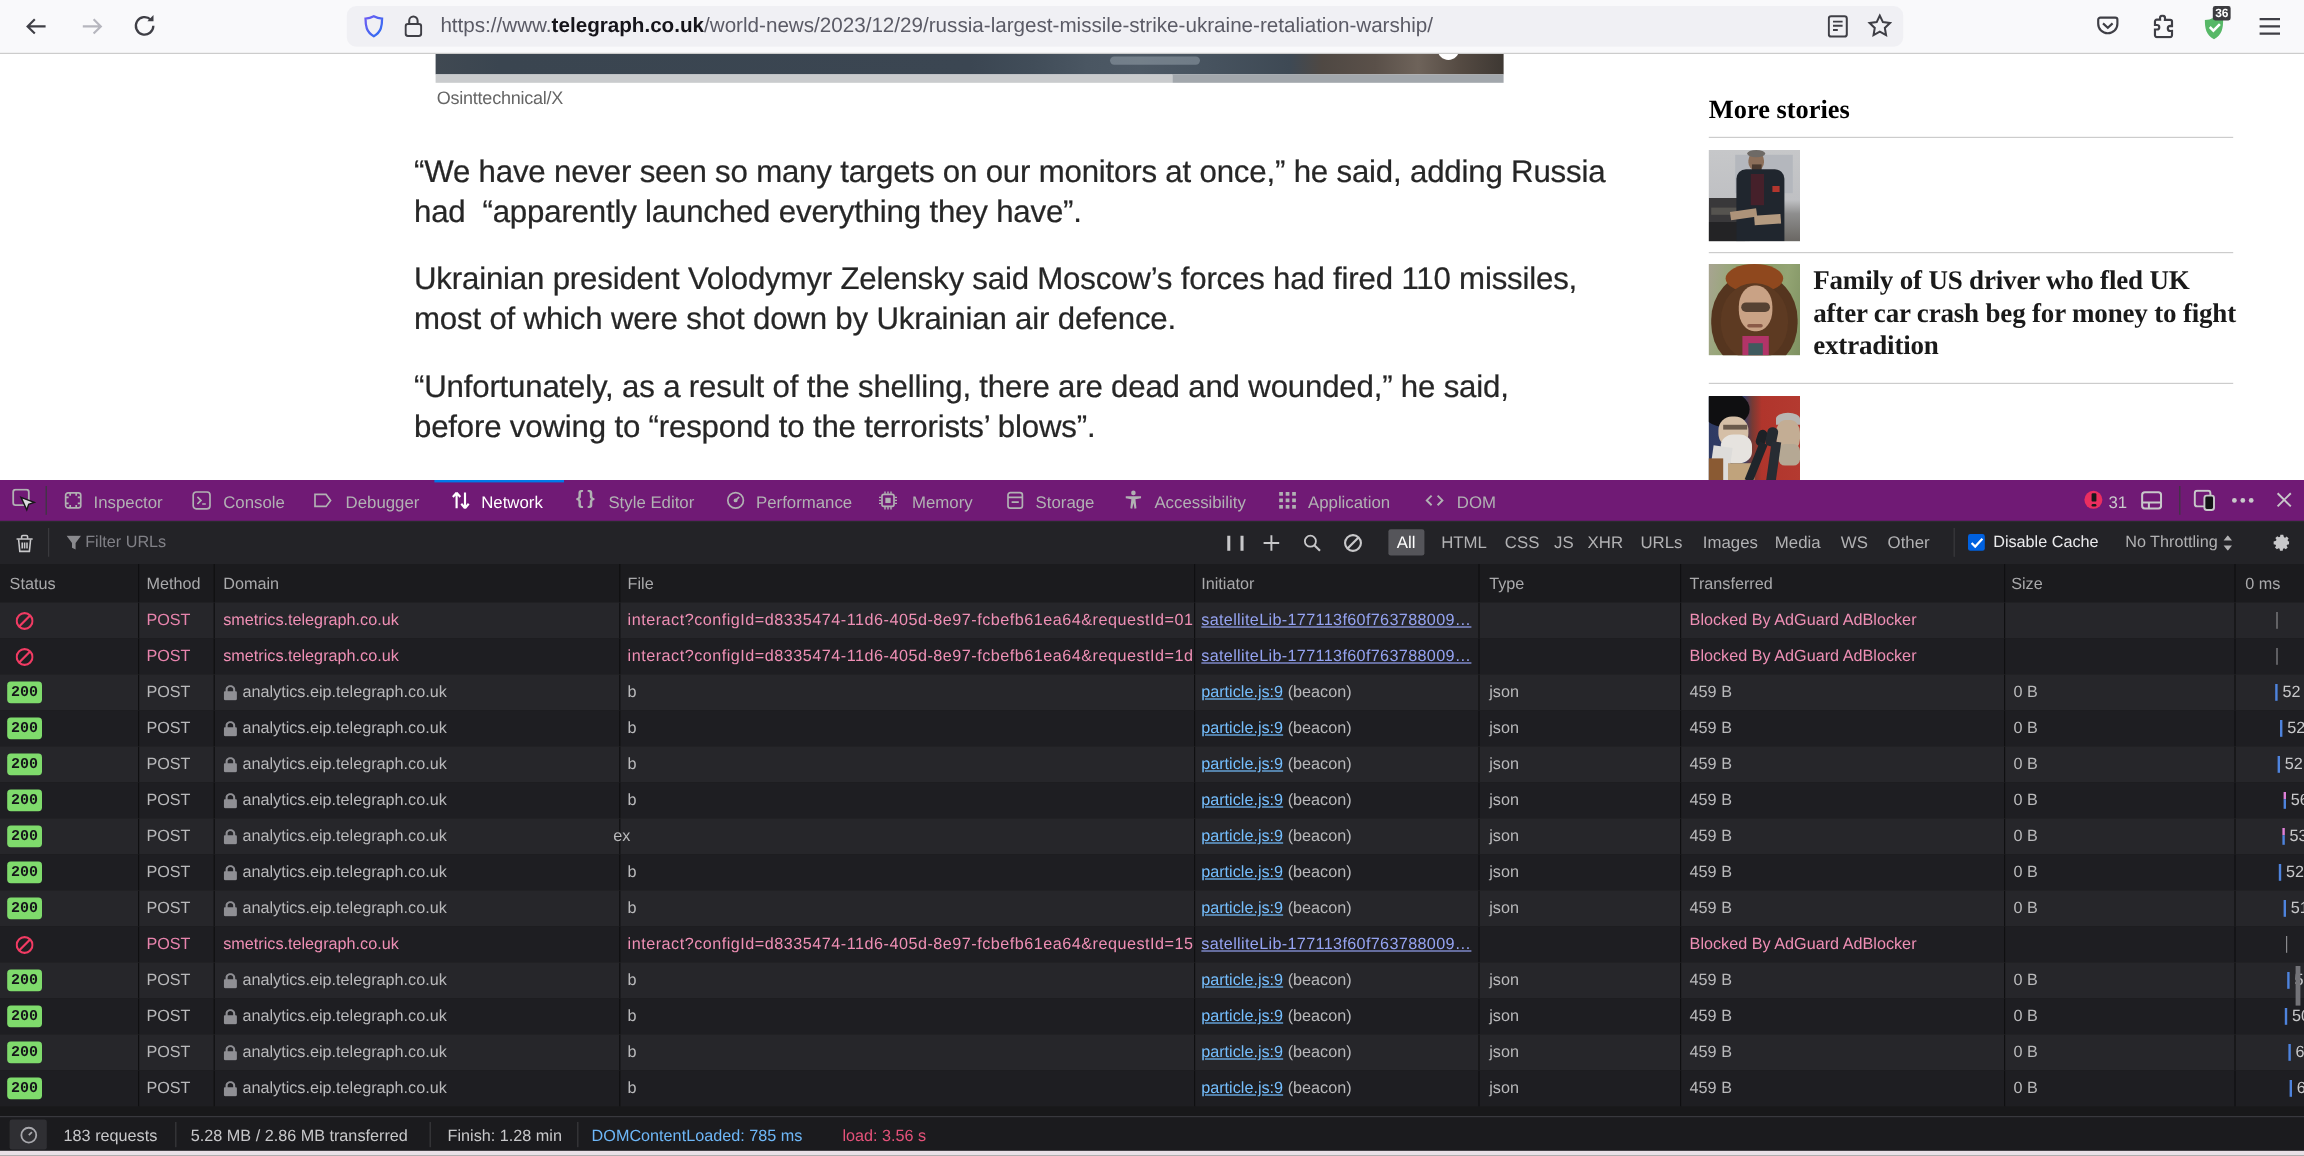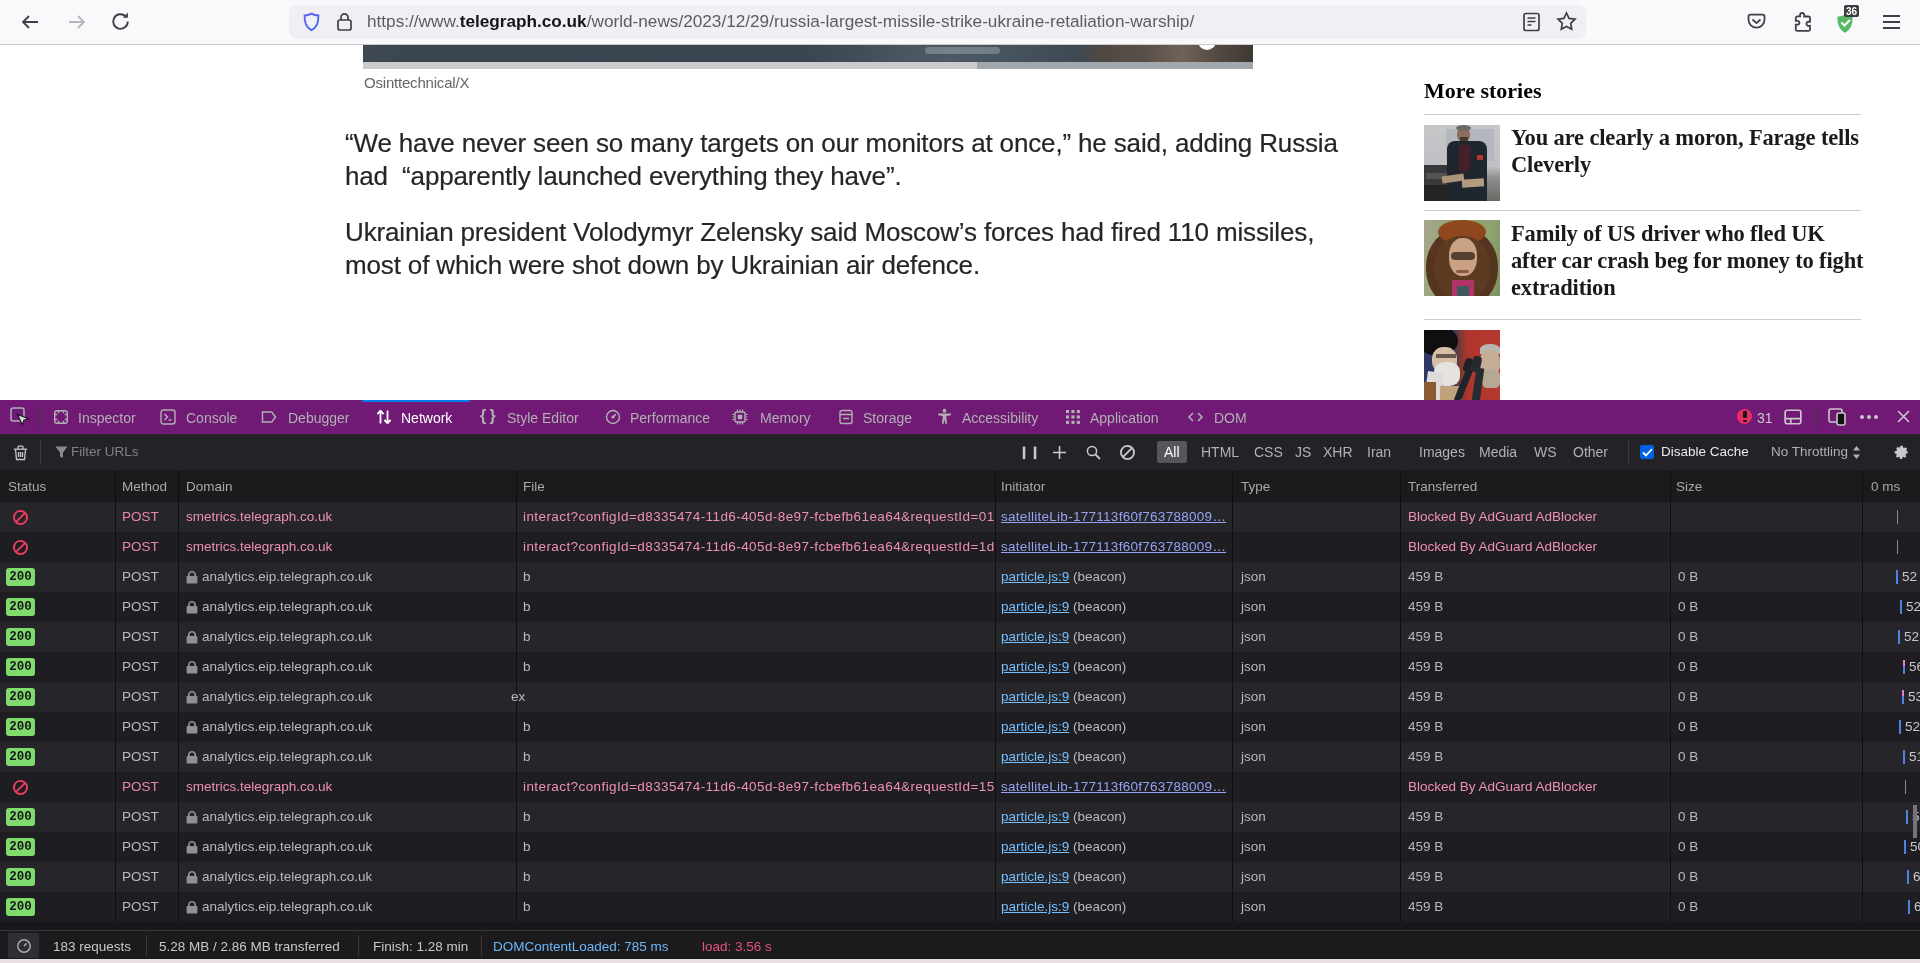--- a/index.html
+++ b/index.html
@@ -50,38 +50,38 @@
     <div id="imgstrip">
       <div class="abs" style="left:363px;top:0;width:890px;height:17px;background:linear-gradient(90deg,#404952 0%,#3a4550 6%,#3b4652 50%,#414d59 56%,#4a5662 61%,#4d5965 66%,#46525e 73%,#3e4954 80%,#4f4843 83%,#5a5049 88%,#6e635a 92%,#544a42 96%,#3e3833 100%);"></div>
       <div class="abs" style="left:925px;top:2px;width:75px;height:7px;background:rgba(190,200,208,0.35);border-radius:4px;"></div>
         <div class="abs" style="left:1198px;top:-6px;width:18px;height:11px;border-radius:0 0 9px 9px;background:#fff;"></div>
       <div class="abs" style="left:363px;top:17px;width:614px;height:7px;background:#c9cbcd;"></div>
       <div class="abs" style="left:977px;top:17px;width:276px;height:7px;background:#a2a7ac;"></div>
     </div>
     <div id="caption">Osinttechnical/X</div>
     <div class="para" id="p1" style="top:81.7px;">“We have never seen so many targets on our monitors at once,” he said, adding Russia<br>had&nbsp; “apparently launched everything they have”.</div>
     <div class="para" id="p2" style="top:170.7px;">Ukrainian president Volodymyr Zelensky said Moscow’s forces had fired 110 missiles,<br>most of which were shot down by Ukrainian air defence.</div>
+    <div class="para" id="p3" style="top:260.7px;">“Unfortunately, as a result of the shelling, there are dead and wounded,” he said,<br>before vowing to “respond to the terrorists’ blows”.</div>
 
     <div class="head-serif" style="position:absolute;left:1424px;top:33px;font-size:22px;">More stories</div>
     <div class="srule" style="top:69px;"></div>
     <div class="thumb" id="thumb1" style="top:80px;background:linear-gradient(180deg,#c6c7c9 0%,#bfc0c3 55%,#8e8e8e 70%,#6a6763 100%);">
       <div class="abs" style="left:22px;top:4px;width:48px;height:32px;background:#b4b7bd;"></div>
       <div class="abs" style="left:0;top:40px;width:30px;height:36px;background:#39383a;"></div>
       <div class="abs" style="left:2px;top:48px;width:26px;height:6px;background:#55534f;"></div>
       <div class="abs" style="left:0;top:60px;width:34px;height:16px;background:#232325;"></div>
       <div class="abs" style="left:33px;top:2px;width:13px;height:15px;border-radius:45%;background:#8c6f5a;"></div>
       <div class="abs" style="left:32px;top:0px;width:15px;height:6px;border-radius:50%;background:#6e6a66;"></div>
       <div class="abs" style="left:36px;top:12px;width:8px;height:6px;background:#4a3a30;"></div>
       <div class="abs" style="left:23px;top:16px;width:40px;height:60px;border-radius:8px 8px 0 0;background:#20262e;"></div>
       <div class="abs" style="left:35px;top:20px;width:11px;height:26px;background:#45202a;"></div>
       <div class="abs" style="left:53px;top:30px;width:6px;height:5px;background:#b2362e;"></div>
       <div class="abs" style="left:18px;top:50px;width:22px;height:7px;background:#ad9379;transform:rotate(-8deg);"></div>
       <div class="abs" style="left:38px;top:54px;width:22px;height:8px;background:#b39a80;transform:rotate(-4deg);"></div>
     </div>
-    <div class="hl" style="top:79px;">You are clearly a moron, Farage tells<br>Cleverly</div>
     <div class="srule" style="top:165px;"></div>
     <div class="thumb" id="thumb2" style="top:175px;background:linear-gradient(100deg,#a8a492 0%,#9aa77c 20%,#8a9b68 45%,#93a473 75%,#7e9161 100%);">
       <div class="abs" style="left:2px;top:8px;width:72px;height:80px;border-radius:48%;background:#55351f;"></div>
       <div class="abs" style="left:14px;top:0px;width:48px;height:24px;border-radius:50%;background:#8f481e;"></div>
       <div class="abs" style="left:10px;top:16px;width:56px;height:64px;border-radius:48%;background:#5d3a22;"></div>
       <div class="abs" style="left:25px;top:18px;width:28px;height:38px;border-radius:46%;background:#c9a285;"></div>
       <div class="abs" style="left:27px;top:32px;width:24px;height:8px;border-radius:4px;background:#3a2a1e;opacity:.8;"></div>
       <div class="abs" style="left:32px;top:50px;width:13px;height:3px;border-radius:2px;background:#8a5a48;"></div>
       <div class="abs" style="left:28px;top:60px;width:22px;height:16px;background:#b13468;"></div>
       <div class="abs" style="left:33px;top:66px;width:12px;height:10px;background:#3f5a5e;"></div>
@@ -278,21 +278,21 @@
           <path stroke="#c8c8ca" stroke-width="1.8" d="M9.5 9.5L14 14"></path>
         </svg>
       <svg class="abs" style="left:1120px;top:10px;" width="15" height="15" viewBox="0 0 16 16">
           <path fill="#c8c8ca" d="M8 0a8 8 0 1 0 0 16A8 8 0 0 0 8 0zm0 2c1.3 0 2.5.4 3.5 1.1L3.1 11.5A6 6 0 0 1 8 2zm0 12c-1.3 0-2.5-.4-3.5-1.1l8.4-8.4A6 6 0 0 1 8 14z"></path>
         </svg>
       <div class="abs" style="left:1157px;top:6px;height:22px;line-height:22px;padding:0 7px;background:#55555a;border-radius:2px;color:#fff;font-size:14px;">All</div>
       <div class="abs" style="left:1201px;top:9px;font-size:14px;">HTML</div>
       <div class="abs" style="left:1254px;top:9px;font-size:14px;">CSS</div>
       <div class="abs" style="left:1295px;top:9px;font-size:14px;">JS</div>
       <div class="abs" style="left:1323px;top:9px;font-size:14px;">XHR</div>
-      <div class="abs" style="left:1367px;top:9px;font-size:14px;">Iran</div>
+      <div class="abs" style="left:1367px;top:9px;font-size:14px;">URLs</div>
       <div class="abs" style="left:1419px;top:9px;font-size:14px;">Images</div>
       <div class="abs" style="left:1479px;top:9px;font-size:14px;">Media</div>
       <div class="abs" style="left:1534px;top:9px;font-size:14px;">WS</div>
       <div class="abs" style="left:1573px;top:9px;font-size:14px;">Other</div>
       <div class="abs" style="left:1628px;top:5px;width:1px;height:24px;background:#3a3a3e;"></div>
       <div class="abs" style="left:1640px;top:10px;width:14px;height:14px;background:#0061e0;border-radius:2px;"></div>
       <svg class="abs" style="left:1642px;top:13px;" width="11" height="9" viewBox="0 0 11 9">
           <path fill="none" stroke="#fff" stroke-width="1.8" d="M1 4.5l3 3L10 1"></path>
         </svg>
       <div class="abs" style="left:1661px;top:9px;font-size:13.5px;color:#eaeaec;">Disable Cache</div>

